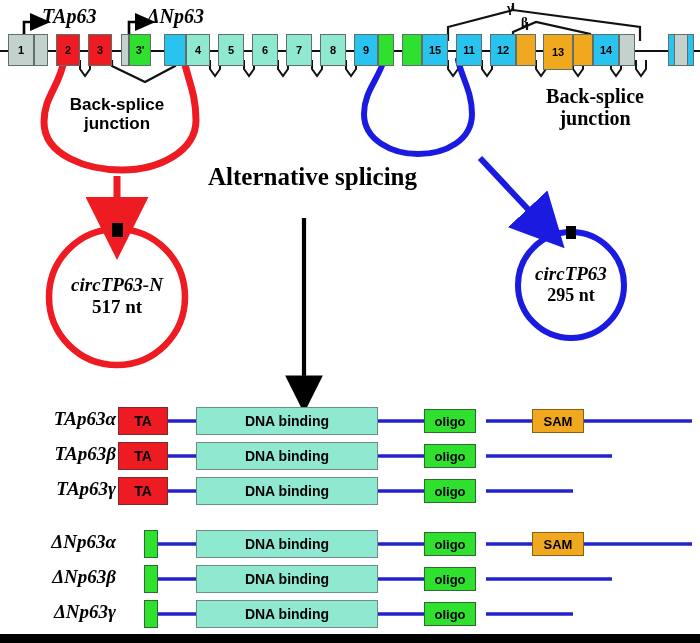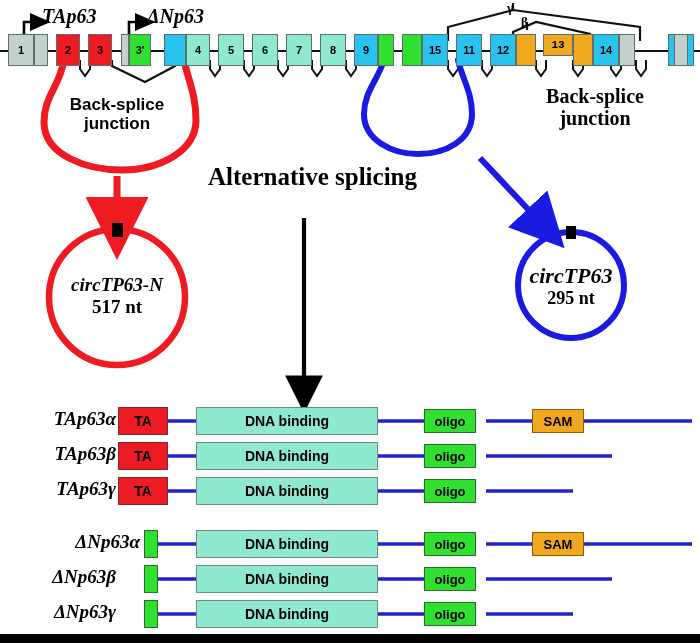--- a/index.html
+++ b/index.html
@@ -58,21 +58,21 @@
   .circ-name{
     font-family:"Liberation Serif", serif;
     font-style:italic;font-weight:bold;font-size:19px;color:#000;
     display:block;
   }
   .circ-len{
     font-family:"Liberation Serif", serif;
     font-weight:bold;font-size:19px;color:#000;
     display:block;
   }
-  .circ-name.small{font-size:22px;}
+  .circ-name.small{font-size:19px;}
   .circ-len.small{font-size:18px;}
 
   
   .iso-name{
     position:absolute;
     font-family:"Liberation Serif", serif;
     font-style:italic;font-weight:bold;font-size:19px;color:#000;
     text-align:right;
     white-space:nowrap;
   }
@@ -252,21 +252,21 @@
       <div class="exon-num" style="left: 422px; top: 34px; width: 26px; height: 32px; background: rgb(41, 195, 239); border: 1.6px solid rgb(95, 111, 106); box-sizing: border-box; display: flex; align-items: center; justify-content: center;">
         <span>15</span>
       </div>
       <div class="exon-num" style="left: 456px; top: 34px; width: 26px; height: 32px; background: rgb(41, 195, 239); border: 1.6px solid rgb(95, 111, 106); box-sizing: border-box; display: flex; align-items: center; justify-content: center;">
         <span>11</span>
       </div>
       <div class="exon-num" style="left: 490px; top: 34px; width: 26px; height: 32px; background: rgb(41, 195, 239); border: 1.6px solid rgb(95, 111, 106); box-sizing: border-box; display: flex; align-items: center; justify-content: center;">
         <span>12</span>
       </div>
       <div class="exon-num" style="left: 516px; top: 34px; width: 20px; height: 32px; background: rgb(240, 168, 30); border: 1.6px solid rgb(95, 111, 106); box-sizing: border-box; display: flex; align-items: center; justify-content: center;"></div>
-      <div class="exon-num" style="left: 543px; top: 34px; width: 30px; height: 22px; background: rgb(240, 168, 30); border: 1.6px solid rgb(95, 111, 106); box-sizing: border-box; display: flex; align-items: center; justify-content: center; font-family: Liberation Mono, monospace;">
+      <div class="exon-num" style="left: 543px; top: 34px; width: 30px; height: 36px; background: rgb(240, 168, 30); border: 1.6px solid rgb(95, 111, 106); box-sizing: border-box; display: flex; align-items: center; justify-content: center;">
         <span>13</span>
       </div>
       <div class="exon-num" style="left: 573px; top: 34px; width: 20px; height: 32px; background: rgb(240, 168, 30); border: 1.6px solid rgb(95, 111, 106); box-sizing: border-box; display: flex; align-items: center; justify-content: center;"></div>
       <div class="exon-num" style="left: 593px; top: 34px; width: 26px; height: 32px; background: rgb(41, 195, 239); border: 1.6px solid rgb(95, 111, 106); box-sizing: border-box; display: flex; align-items: center; justify-content: center;">
         <span>14</span>
       </div>
       <div class="exon-num" style="left: 619px; top: 34px; width: 16px; height: 32px; background: rgb(195, 210, 205); border: 1.6px solid rgb(95, 111, 106); box-sizing: border-box; display: flex; align-items: center; justify-content: center;"></div>
       <div class="exon-num" style="left: 668px; top: 34px; width: 26px; height: 32px; background: rgb(41, 195, 239); border: 1.6px solid rgb(95, 111, 106); box-sizing: border-box; display: flex; align-items: center; justify-content: center;">
         <span>15</span>
       </div>
@@ -308,21 +308,21 @@
       <div class="dom-box dom-oligo" style="left: 424px; top: 409px; width: 52px; height: 24px;">oligo</div>
       <div class="dom-box dom-sam" style="left: 532px; top: 409px; width: 52px; height: 24px;">SAM</div>
       <div class="iso-name" style="left: 0px; top: 443px; width: 116px;">TAp63β</div>
       <div class="dom-box dom-ta" style="left: 118px; top: 442px; width: 50px; height: 28px;">TA</div>
       <div class="dom-box dom-dna" style="left: 196px; top: 442px; width: 182px; height: 28px;">DNA binding</div>
       <div class="dom-box dom-oligo" style="left: 424px; top: 444px; width: 52px; height: 24px;">oligo</div>
       <div class="iso-name" style="left: 0px; top: 478px; width: 116px;">TAp63γ</div>
       <div class="dom-box dom-ta" style="left: 118px; top: 477px; width: 50px; height: 28px;">TA</div>
       <div class="dom-box dom-dna" style="left: 196px; top: 477px; width: 182px; height: 28px;">DNA binding</div>
       <div class="dom-box dom-oligo" style="left: 424px; top: 479px; width: 52px; height: 24px;">oligo</div>
-      <div class="iso-name" style="left: 0px; top: 531px; width: 116px; padding-left: 24px;">ΔNp63α</div>
+      <div class="iso-name" style="left: 0px; top: 531px; width: 116px;">ΔNp63α</div>
       <div class="dom-box dom-green" style="left: 144px; top: 530px; width: 14px; height: 28px;"></div>
       <div class="dom-box dom-dna" style="left: 196px; top: 530px; width: 182px; height: 28px;">DNA binding</div>
       <div class="dom-box dom-oligo" style="left: 424px; top: 532px; width: 52px; height: 24px;">oligo</div>
       <div class="dom-box dom-sam" style="left: 532px; top: 532px; width: 52px; height: 24px;">SAM</div>
       <div class="iso-name" style="left: 0px; top: 566px; width: 116px;">ΔNp63β</div>
       <div class="dom-box dom-green" style="left: 144px; top: 565px; width: 14px; height: 28px;"></div>
       <div class="dom-box dom-dna" style="left: 196px; top: 565px; width: 182px; height: 28px;">DNA binding</div>
       <div class="dom-box dom-oligo" style="left: 424px; top: 567px; width: 52px; height: 24px;">oligo</div>
       <div class="iso-name" style="left: 0px; top: 601px; width: 116px;">ΔNp63γ</div>
       <div class="dom-box dom-green" style="left: 144px; top: 600px; width: 14px; height: 28px;"></div>

